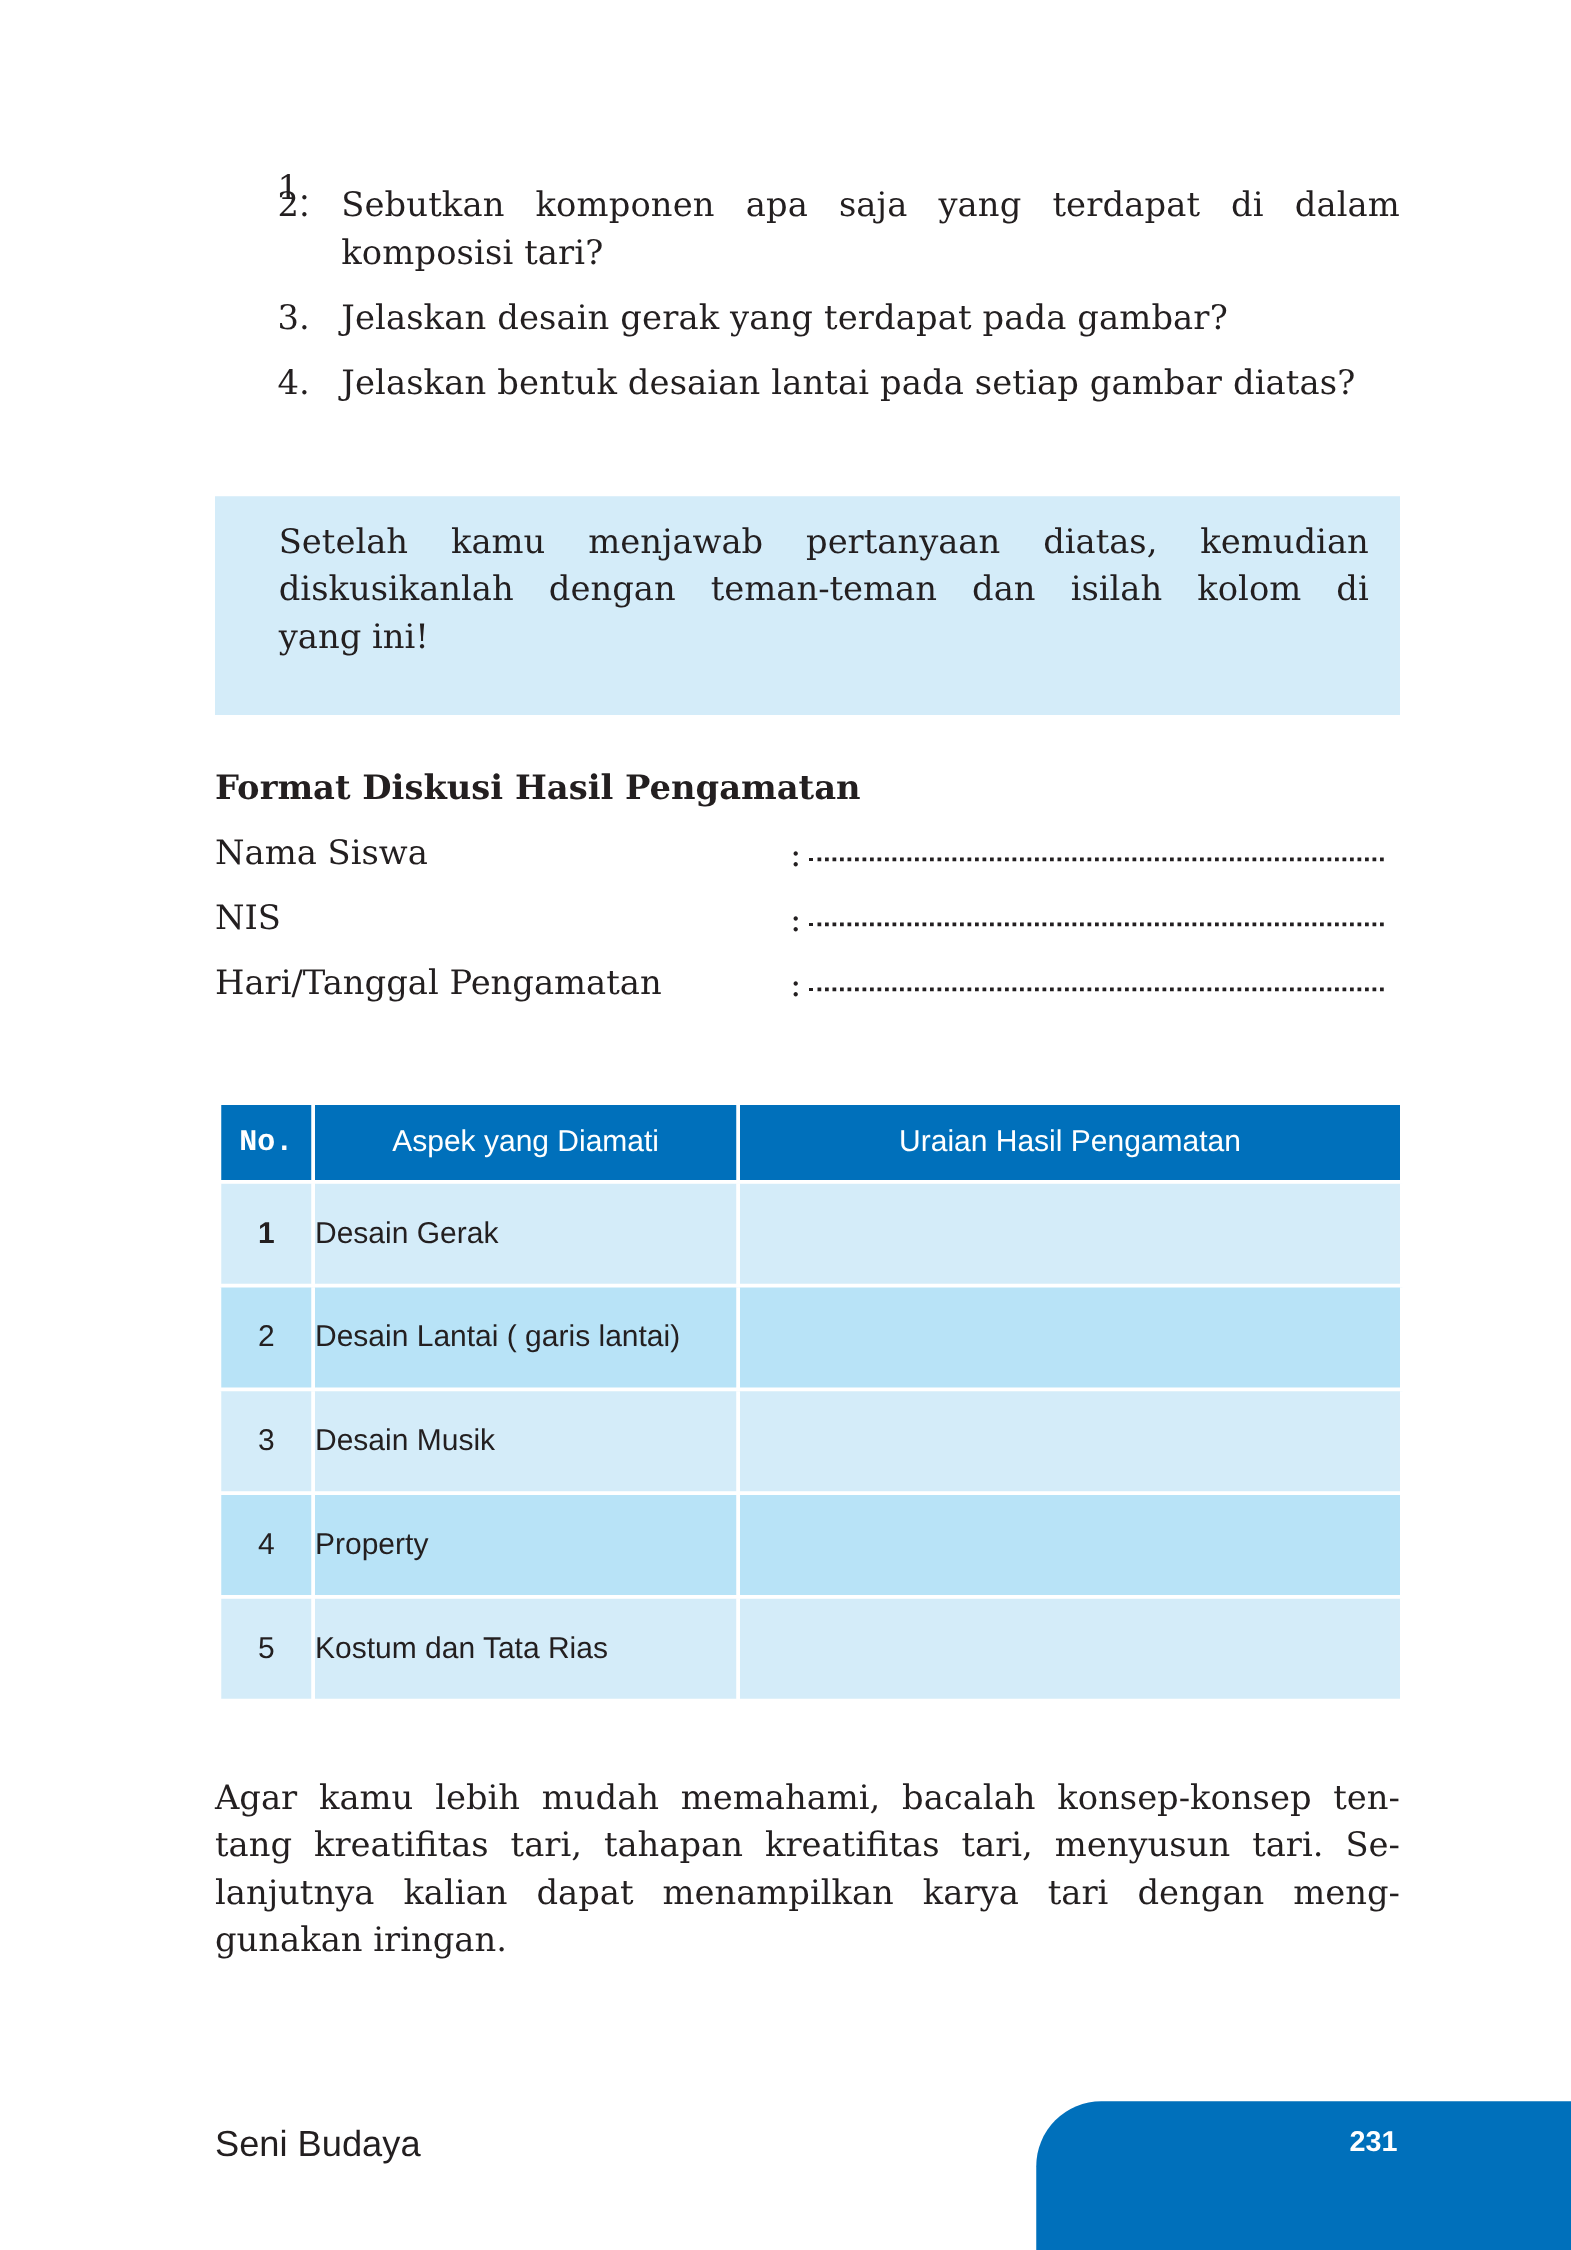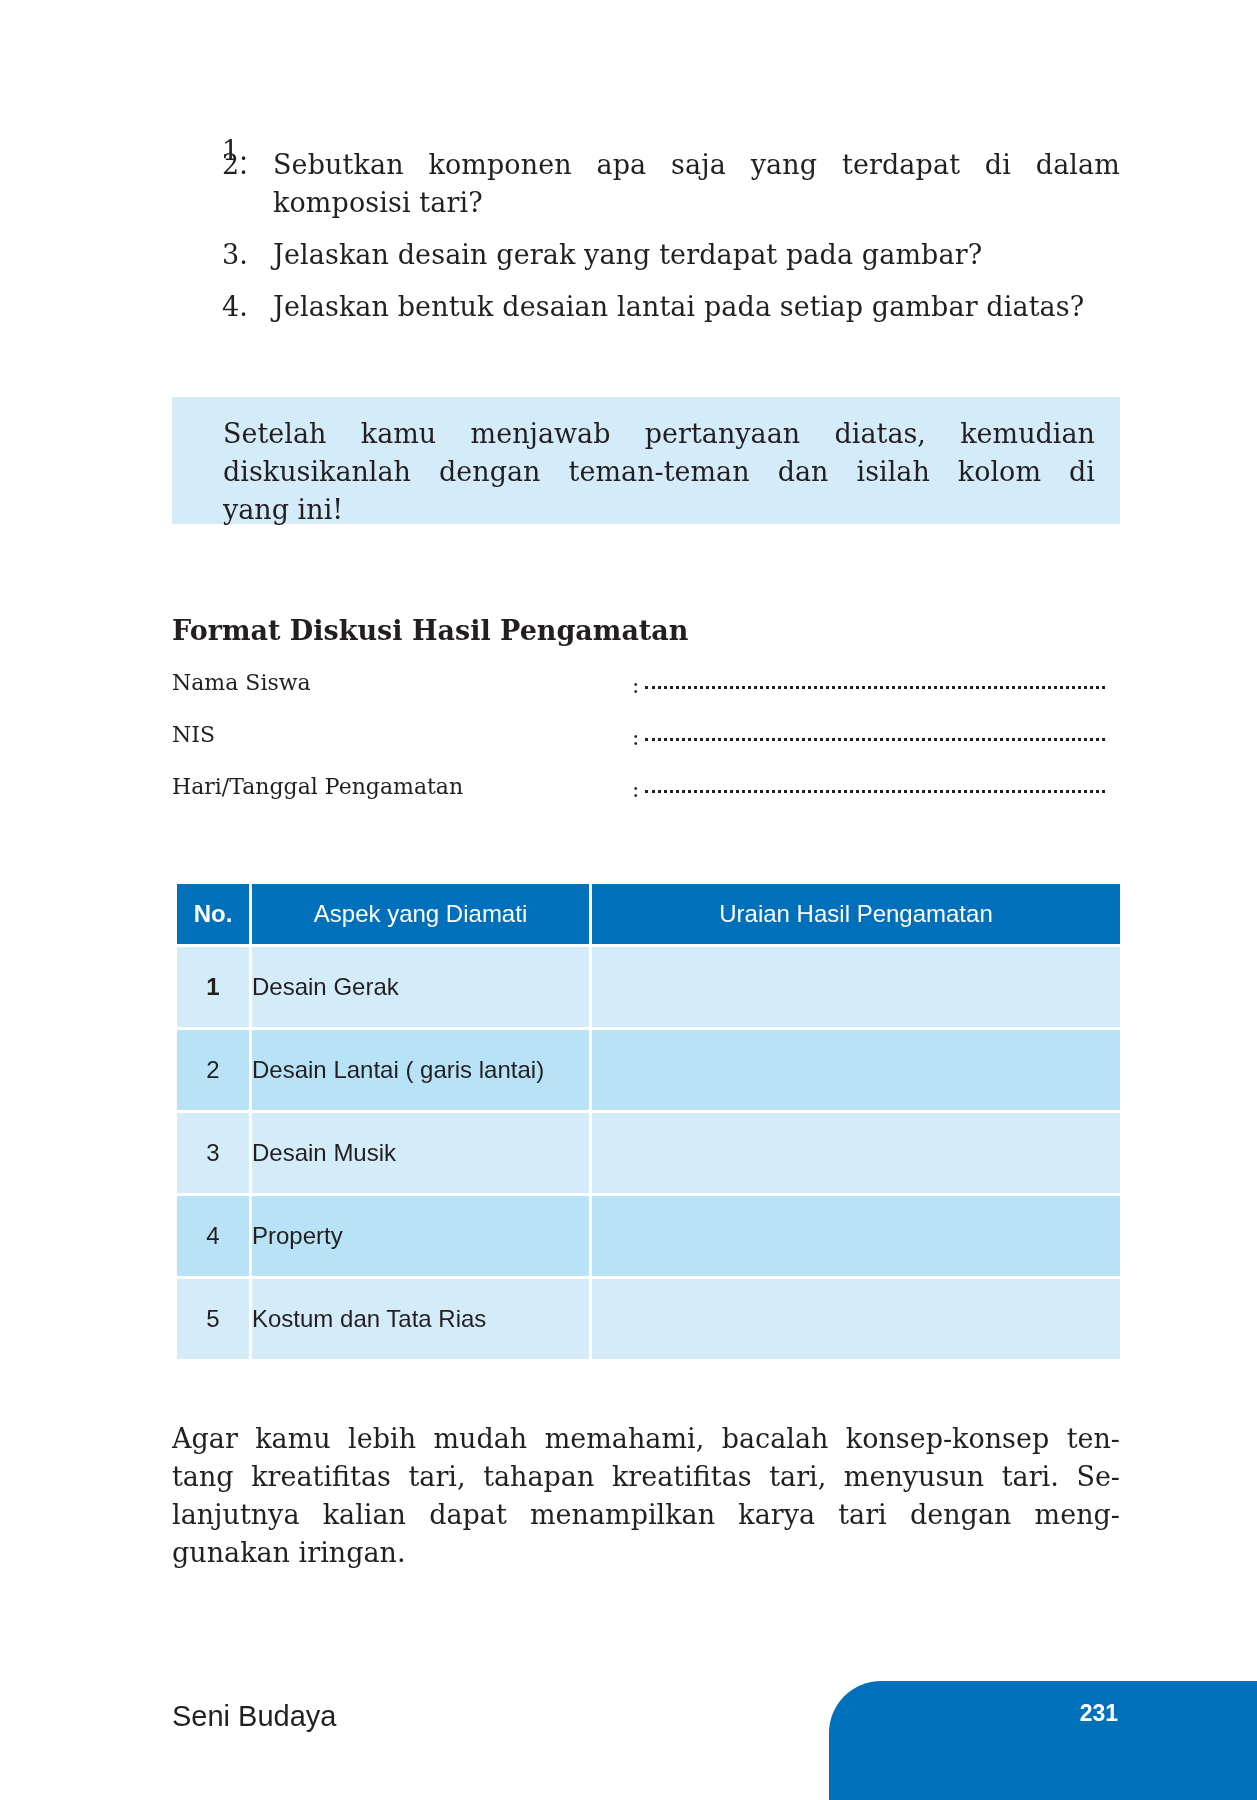--- a/index.html
+++ b/index.html
@@ -8,44 +8,44 @@
     background: #ffffff; color: #231f20;
     font-family: "DejaVu Serif", "Liberation Serif", serif;
   }
   .q-list { position: absolute; left: 222px; top: 132px; width: 898px; margin: 0; padding: 0; list-style: none; }
   .q-item { position: relative; padding-left: 51px; font-size: 27px; line-height: 38px; margin-bottom: 14px; text-align: justify; text-align-last: left; letter-spacing: 0.1px; }
   .q-item.wrap { text-align-last: left; }
   .q-num { position: absolute; left: 0; top: 0; }
   .q-item .just { text-align: justify; text-align-last: justify; display: block; }
 
   .info-box {
-    position: absolute; left: 172px; top: 397px; width: 948px; height: 127px;
+    position: absolute; left: 172px; top: 397px; width: 948px; height: 175px;
     background: #d4ecf9;
   }
   .info-text { position: absolute; left: 51px; top: 18px; width: 872px; font-size: 27px; line-height: 38px; text-align: justify; }
   .info-text .l { display: block; text-align: justify; text-align-last: justify; }
   .info-text .l.last { text-align-last: left; }
 
   .format-title { position: absolute; left: 172px; top: 612px; font-size: 27px; font-weight: bold; line-height: 38px; }
-  .field-row { position: absolute; left: 172px; width: 948px; height: 38px; font-size: 22px; line-height: 38px; }
+  .field-row { position: absolute; left: 172px; width: 948px; height: 38px; font-size: 27px; line-height: 38px; }
   .field-label { position: absolute; left: 0; top: 0; }
   .field-value { position: absolute; left: 460px; top: 0; width: 488px; overflow: hidden; white-space: nowrap; }
   .field-value .colon { margin-right: 6px; }
   .dots { display: inline-block; width: 460px; border-bottom: 3px dotted #231f20; height: 26px; vertical-align: baseline; position: relative; top: -4px; }
 
   .obs-table {
     position: absolute; left: 174px; top: 881px; width: 946px;
     border-collapse: collapse; table-layout: fixed;
     font-family: "Liberation Sans", "DejaVu Sans", sans-serif;
   }
   .obs-table th, .obs-table td { border: 3px solid #ffffff; padding: 0; }
   .obs-table th {
     background: #0070bb; color: #ffffff; font-weight: normal; font-size: 24px; height: 60px; text-align: center;
   }
-  .obs-table th.no-col { font-weight: bold; }
+  .obs-table th.no-col { font-weight: bold; font-family: Liberation Mono, monospace; }
   .obs-table td { height: 80px; font-size: 24px; color: #231f20; }
   .obs-table td.num { text-align: center; }
   .obs-table td.aspect { }
   .obs-table tr.odd td { background: #d4ecf9; }
   .obs-table tr.even td { background: #b8e3f7; }
   .obs-table tr.first td.num { font-weight: bold; }
 
   .closing {
     position: absolute; left: 172px; top: 1420px; width: 948px;
     font-size: 27px; line-height: 38px;

